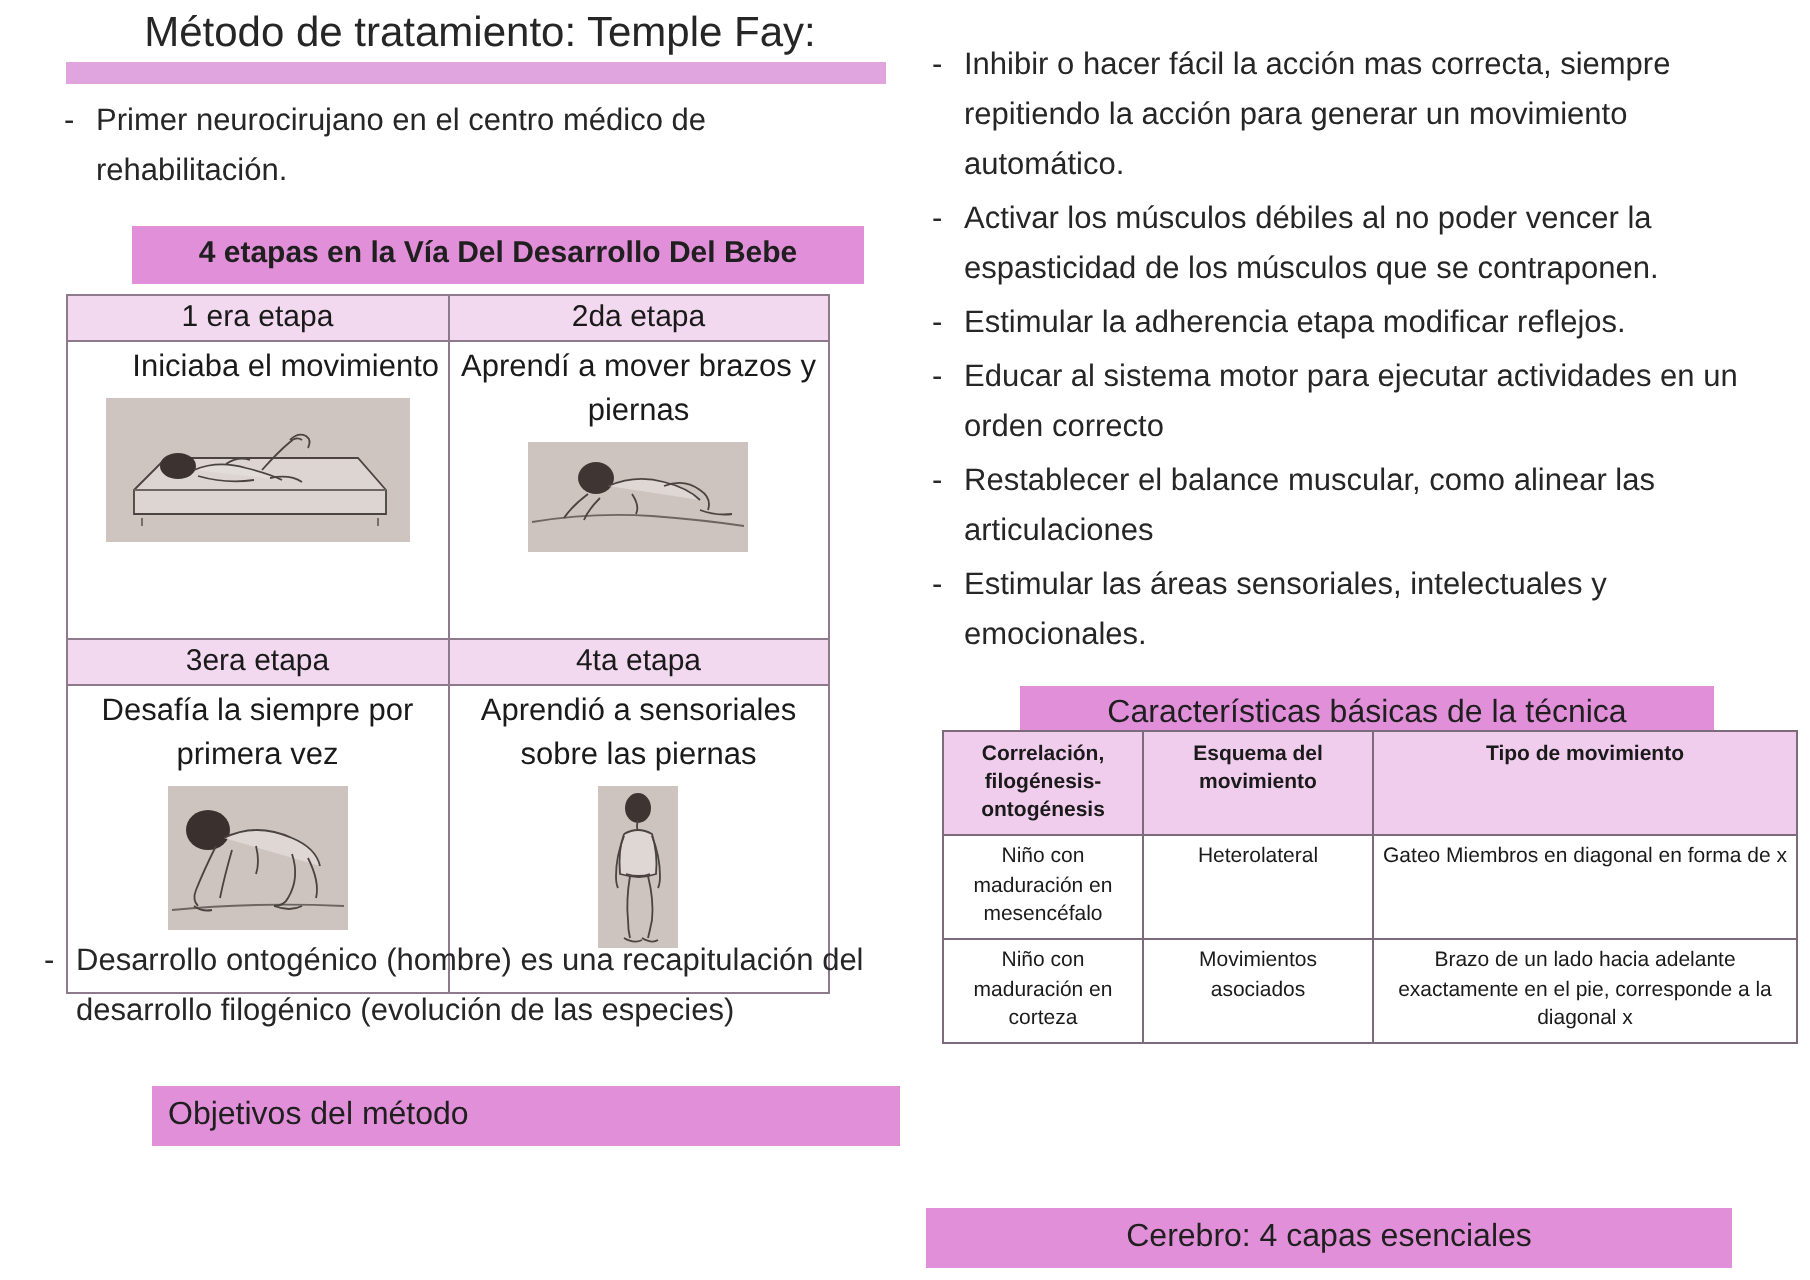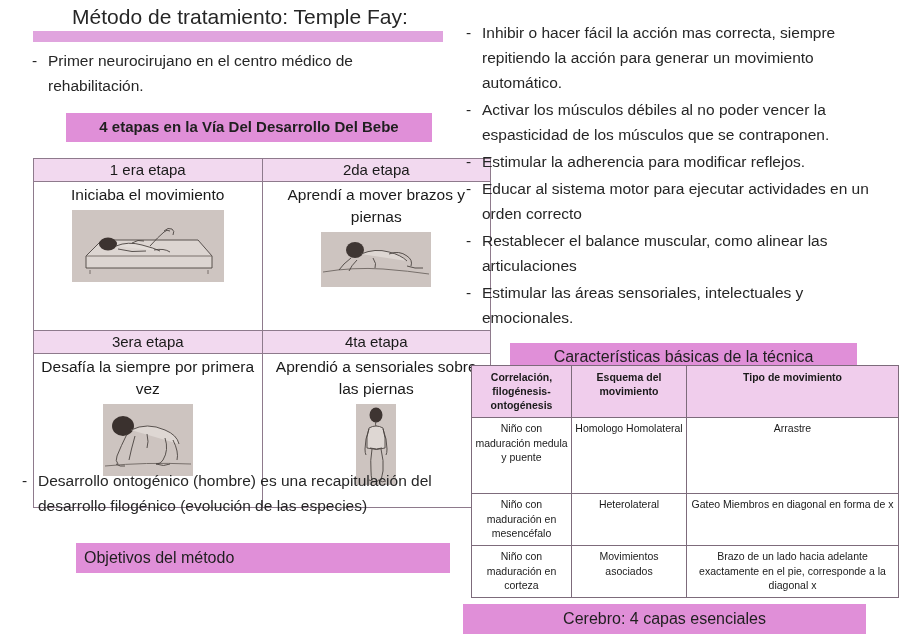--- a/index.html
+++ b/index.html
@@ -86,22 +86,22 @@
   }
   #banner-cerebro {
     left: 463px; top: 578px; width: 403px;
     padding: 3px 0 4px 0;
     font-size: 16px;
     margin-top: 26px;
   }
 
   
   #stages-table {
-    left: 33px; top: 158px;
-    width: 458px;
+    left: 33px; top: 147px;
+    width: 382px;
     border-collapse: collapse;
     table-layout: fixed;
   }
   #stages-table td {
     border: 1px solid #8e7a8c;
     vertical-align: top;
     padding: 0;
   }
   #stages-table td.hdr {
     background: #f2d9ef;
@@ -172,21 +172,21 @@
 
 <div class="abs banner bold" id="banner-4etapas">4 etapas en la Vía Del Desarrollo Del Bebe</div>
 
 <table class="abs" id="stages-table">
   <tbody>
       <tr>
     <td class="hdr">1 era etapa</td>
     <td class="hdr">2da etapa</td>
   </tr>
   <tr>
-    <td class="cell" style="height:140px;">
+    <td class="cell" style="height:140px;text-align:right;">
       <span class="cell-text">Iniciaba el movimiento</span>
       <span class="thumb-wrap">
 
         <svg class="sketch" width="152" height="72" viewBox="0 0 152 72">
           <rect width="152" height="72" fill="#cec5c1"></rect>
           <g fill="none" stroke="#4a4340" stroke-width="0.9">
             <path d="M14 46 L30 30 L126 30 L140 46 L140 58 L14 58 Z" fill="#dcd5d1"></path>
             <path d="M14 46 L140 46" stroke="#6d6561"></path>
             <path d="M18 60 L18 64 M136 60 L136 64" stroke="#6d6561"></path>
             <ellipse cx="36" cy="34" rx="9" ry="6.5" fill="#3c3330" stroke="none"></ellipse>
@@ -284,21 +284,21 @@
   <div class="bullet">
     <span class="dash">-</span>
     <span class="btxt">Inhibir o hacer fácil la acción mas correcta, siempre repitiendo la acción para generar un movimiento automático.</span>
   </div>
   <div class="bullet">
     <span class="dash">-</span>
     <span class="btxt">Activar los músculos débiles al no poder vencer la espasticidad de los músculos que se contraponen.</span>
   </div>
   <div class="bullet">
     <span class="dash">-</span>
-    <span class="btxt">Estimular la adherencia para modificar reflejos.</span>
+    <span class="btxt">Estimular la adherencia etapa modificar reflejos.</span>
   </div>
   <div class="bullet">
     <span class="dash">-</span>
     <span class="btxt">Educar al sistema motor para ejecutar actividades en un orden correcto</span>
   </div>
   <div class="bullet">
     <span class="dash">-</span>
     <span class="btxt">Restablecer el balance muscular, como alinear las articulaciones</span>
   </div>
   <div class="bullet">
@@ -310,25 +310,20 @@
 <div class="abs banner" id="banner-caracteristicas">Características básicas de la técnica</div>
 
 <table class="abs" id="chars-table">
   <tbody>
       <tr>
     <th class="col-a">Correlación, filogénesis-ontogénesis</th>
     <th class="col-b">Esquema del movimiento</th>
     <th class="col-c">Tipo de movimiento</th>
   </tr>
   <tr>
-    <td style="height:68px;">Niño con maduración medula y puente</td>
-    <td>Homologo Homolateral</td>
-    <td>Arrastre</td>
-  </tr>
-  <tr>
     <td style="height:44px;">Niño con maduración en mesencéfalo</td>
     <td>Heterolateral</td>
     <td>Gateo Miembros en diagonal en forma de x</td>
   </tr>
   <tr>
     <td style="height:44px;">Niño con maduración en corteza</td>
     <td>Movimientos asociados</td>
     <td>Brazo de un lado hacia adelante exactamente en el pie, corresponde a la diagonal x</td>
   </tr>
 </tbody>

